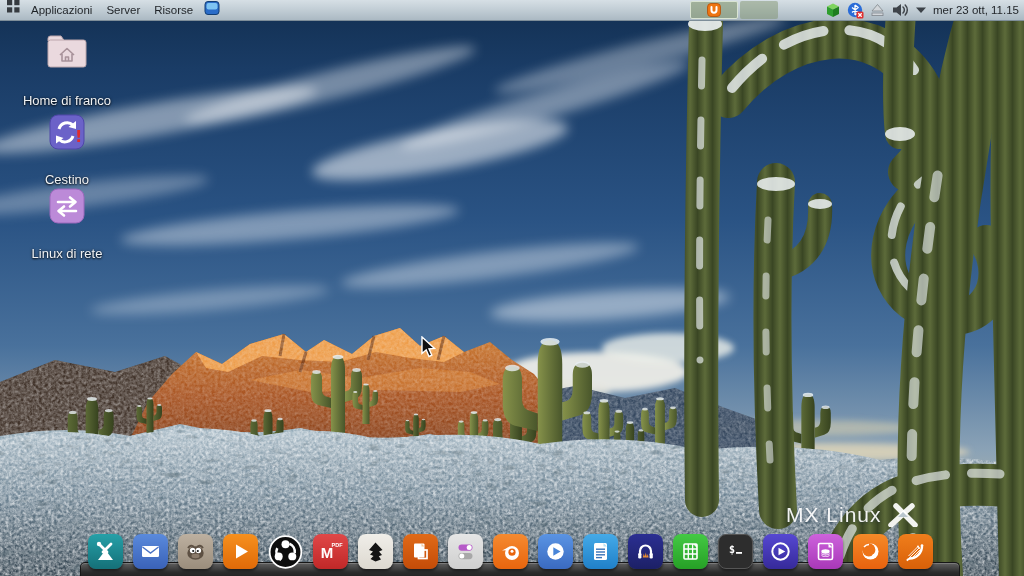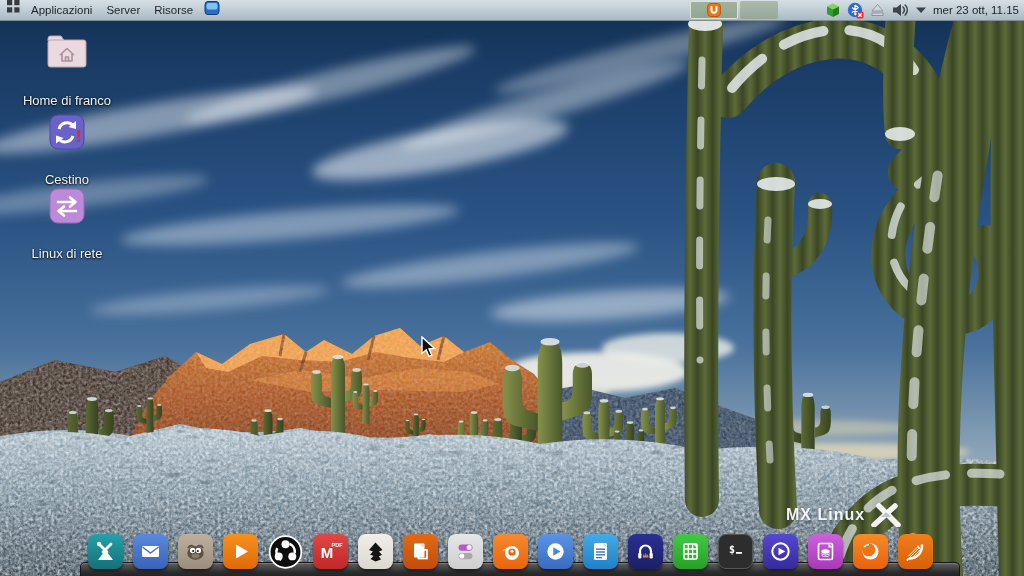--- a/index.html
+++ b/index.html
@@ -25,21 +25,21 @@
   .tico{display:flex;align-items:center;}
 
   
   .dicon{position:absolute;width:96px;text-align:center;z-index:10;cursor:default;}
   .dicon svg{display:inline-block;}
   .dlabel{margin-top:18px;font-size:13px;color:#f0f2f4;
           text-shadow:0 1px 2px rgba(0,0,0,.85),0 0 3px rgba(0,0,0,.6);}
 
   
   #mxlogo{position:absolute;left:786px;top:503px;display:flex;align-items:center;z-index:5;}
-  #mxlogo .ltext{font-size:16px;font-weight:bold;letter-spacing:1px;color:rgba(255,255,255,.93);
+  #mxlogo .ltext{font-size:21px;font-weight:normal;letter-spacing:1px;color:rgba(255,255,255,.93);
                  text-shadow:0 1px 3px rgba(20,40,60,.45);}
   #mxlogo svg{margin-left:6px;}
 
   
   #dock-bar{position:absolute;left:80px;right:64px;bottom:0;height:13px;
             background:linear-gradient(#616161,#2d2d2d 70%,#242424);
             border:1px solid #171717;border-bottom:none;border-radius:5px 5px 0 0;
             box-shadow:inset 0 1px 0 #7a7a7a;z-index:15;}
   #dock{position:absolute;left:88px;bottom:7px;display:flex;gap:10px;z-index:20;}
   .di{width:35px;height:35px;border-radius:8px;display:flex;align-items:center;justify-content:center;

